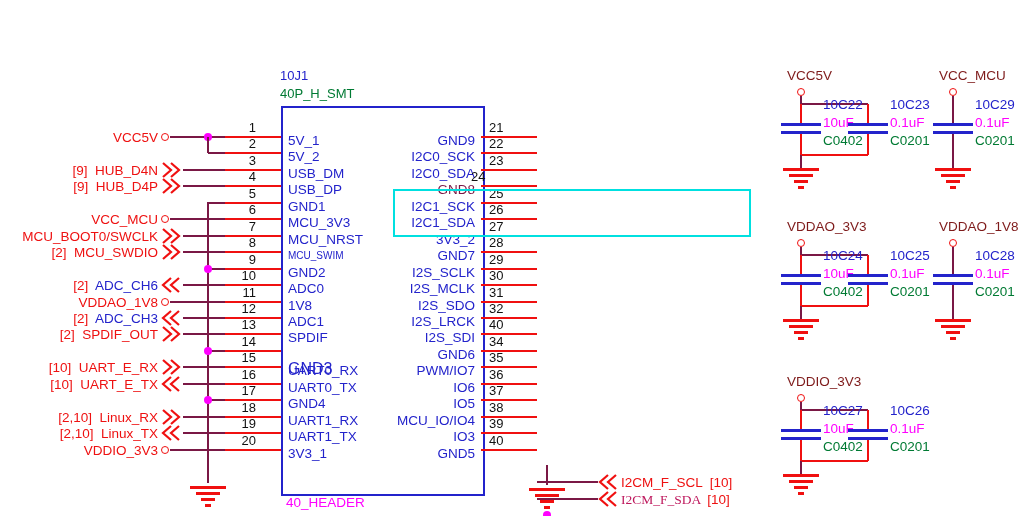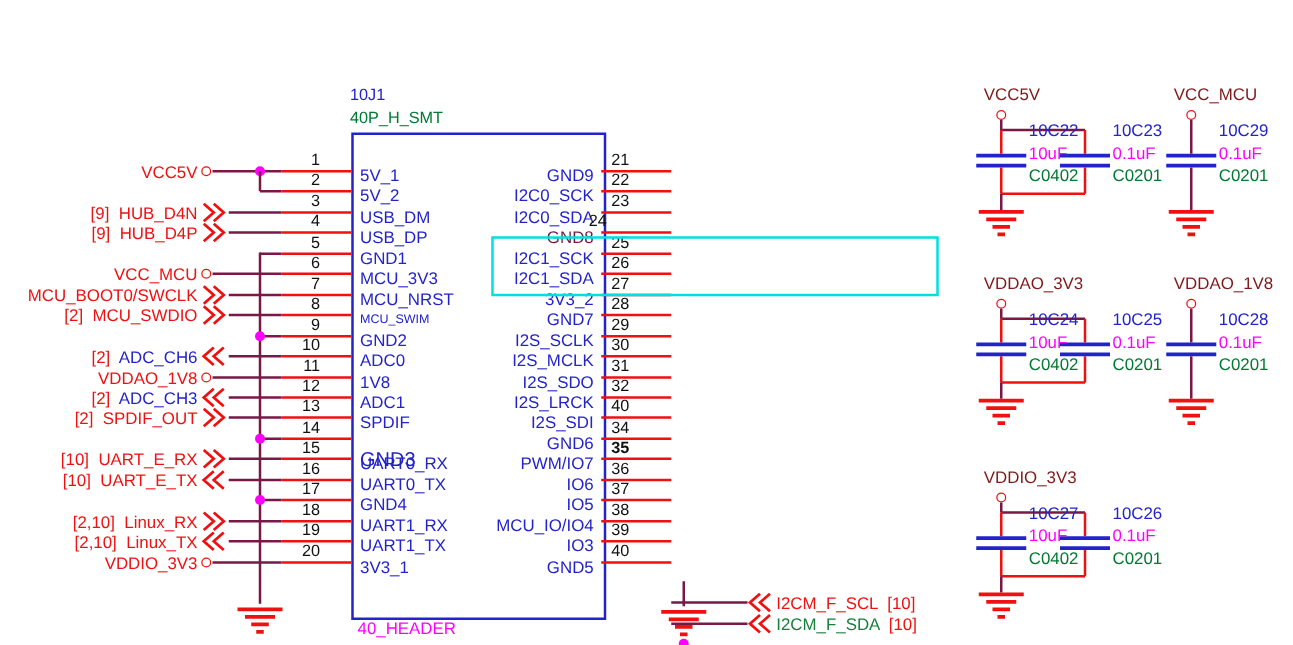--- a/index.html
+++ b/index.html
@@ -121,21 +121,21 @@
     <div class="abs" style="left: 481px; top: 317px; width: 56px; height: 2px; background: rgb(240, 16, 16);"></div>
     <div class="abs" style="left: 489px; top: 302px; color: rgb(17, 17, 17); font-size: 13px; line-height: 13px; white-space: pre;">32</div>
     <div class="abs ra" style="left: 475px; top: 315px; color: rgb(35, 35, 203); font-size: 13.5px; line-height: 13.5px; white-space: pre;">I2S_LRCK</div>
     <div class="abs" style="left: 481px; top: 333px; width: 56px; height: 2px; background: rgb(240, 16, 16);"></div>
     <div class="abs" style="left: 489px; top: 318px; color: rgb(17, 17, 17); font-size: 13px; line-height: 13px; white-space: pre;">40</div>
     <div class="abs ra" style="left: 475px; top: 331px; color: rgb(35, 35, 203); font-size: 13.5px; line-height: 13.5px; white-space: pre;">I2S_SDI</div>
     <div class="abs" style="left: 481px; top: 350px; width: 56px; height: 2px; background: rgb(240, 16, 16);"></div>
     <div class="abs" style="left: 489px; top: 335px; color: rgb(17, 17, 17); font-size: 13px; line-height: 13px; white-space: pre;">34</div>
     <div class="abs ra" style="left: 475px; top: 348px; color: rgb(35, 35, 203); font-size: 13.5px; line-height: 13.5px; white-space: pre;">GND6</div>
     <div class="abs" style="left: 481px; top: 366px; width: 56px; height: 2px; background: rgb(240, 16, 16);"></div>
-    <div class="abs" style="left: 489px; top: 351px; color: rgb(17, 17, 17); font-size: 13px; line-height: 13px; white-space: pre; font-weight: bold;">35</div>
+    <div class="abs" style="left: 489px; top: 351px; color: rgb(17, 17, 17); font-size: 13px; line-height: 13px; white-space: pre;">35</div>
     <div class="abs ra" style="left: 475px; top: 364px; color: rgb(35, 35, 203); font-size: 13.5px; line-height: 13.5px; white-space: pre;">PWM/IO7</div>
     <div class="abs" style="left: 481px; top: 383px; width: 56px; height: 2px; background: rgb(240, 16, 16);"></div>
     <div class="abs" style="left: 489px; top: 368px; color: rgb(17, 17, 17); font-size: 13px; line-height: 13px; white-space: pre;">36</div>
     <div class="abs ra" style="left: 475px; top: 381px; color: rgb(35, 35, 203); font-size: 13.5px; line-height: 13.5px; white-space: pre;">IO6</div>
     <div class="abs" style="left: 481px; top: 399px; width: 56px; height: 2px; background: rgb(240, 16, 16);"></div>
     <div class="abs" style="left: 489px; top: 384px; color: rgb(17, 17, 17); font-size: 13px; line-height: 13px; white-space: pre;">37</div>
     <div class="abs ra" style="left: 475px; top: 397px; color: rgb(35, 35, 203); font-size: 13.5px; line-height: 13.5px; white-space: pre;">IO5</div>
     <div class="abs" style="left: 481px; top: 416px; width: 56px; height: 2px; background: rgb(240, 16, 16);"></div>
     <div class="abs" style="left: 489px; top: 401px; color: rgb(17, 17, 17); font-size: 13px; line-height: 13px; white-space: pre;">38</div>
     <div class="abs ra" style="left: 475px; top: 414px; color: rgb(35, 35, 203); font-size: 13.5px; line-height: 13.5px; white-space: pre;">MCU_IO/IO4</div>
@@ -214,21 +214,21 @@
     <div class="abs ra" style="left: 158px; top: 444px; color: rgb(238, 17, 17); font-size: 13.5px; line-height: 13.5px; white-space: pre;">VDDIO_3V3</div>
     <div class="abs" style="left: 537px; top: 481px; width: 61px; height: 2px; background: rgb(122, 24, 69);"></div>
     <div class="abs" style="left: 597px; top: 474px; width: 22px; height: 16px;"><svg width="22" height="16" viewBox="0 0 22 16">
         <path d="M19,1 L11,8 L19,15 M11,1 L3,8 L11,15" fill="none" stroke="#F01010" stroke-width="2.2"></path>
       </svg></div>
     <div class="abs" style="left: 621px; top: 476px; white-space: pre; font-size: 13.5px; line-height: 13.5px;"><span style="color: rgb(238, 17, 17);">I2CM_F_SCL  </span><span style="color: rgb(238, 17, 17);">[10]</span></div>
     <div class="abs" style="left: 537px; top: 498px; width: 61px; height: 2px; background: rgb(122, 24, 69);"></div>
     <div class="abs" style="left: 597px; top: 491px; width: 22px; height: 16px;"><svg width="22" height="16" viewBox="0 0 22 16">
         <path d="M19,1 L11,8 L19,15 M11,1 L3,8 L11,15" fill="none" stroke="#F01010" stroke-width="2.2"></path>
       </svg></div>
-    <div class="abs" style="left: 621px; top: 493px; white-space: pre; font-size: 13.5px; line-height: 13.5px;"><span style="color: #15803d;">I2CM_F_SDA  </span><span style="color: rgb(238, 17, 17);">[10]</span></div>
+    <div class="abs" style="left: 621px; top: 493px; white-space: pre; font-size: 13.5px; line-height: 13.5px;"><span style="color: #be185d; font-family: Liberation Serif, serif;">I2CM_F_SDA  </span><span style="color: rgb(238, 17, 17);">[10]</span></div>
     <div class="abs" style="left: 204px; top: 133px; width: 8px; height: 8px; background: rgb(255, 0, 255); border-radius: 50%;"></div>
     <div class="abs" style="left: 207px; top: 137px; width: 2px; height: 16px; background: rgb(122, 24, 69);"></div>
     <div class="abs" style="left: 208px; top: 152px; width: 17px; height: 2px; background: rgb(122, 24, 69);"></div>
     <div class="abs" style="left: 207px; top: 202px; width: 2px; height: 281px; background: rgb(122, 24, 69);"></div>
     <div class="abs" style="left: 208px; top: 202px; width: 17px; height: 2px; background: rgb(122, 24, 69);"></div>
     <div class="abs" style="left: 208px; top: 268px; width: 17px; height: 2px; background: rgb(122, 24, 69);"></div>
     <div class="abs" style="left: 204px; top: 265px; width: 8px; height: 8px; background: rgb(255, 0, 255); border-radius: 50%;"></div>
     <div class="abs" style="left: 208px; top: 350px; width: 17px; height: 2px; background: rgb(122, 24, 69);"></div>
     <div class="abs" style="left: 204px; top: 347px; width: 8px; height: 8px; background: rgb(255, 0, 255); border-radius: 50%;"></div>
     <div class="abs" style="left: 208px; top: 399px; width: 17px; height: 2px; background: rgb(122, 24, 69);"></div>

